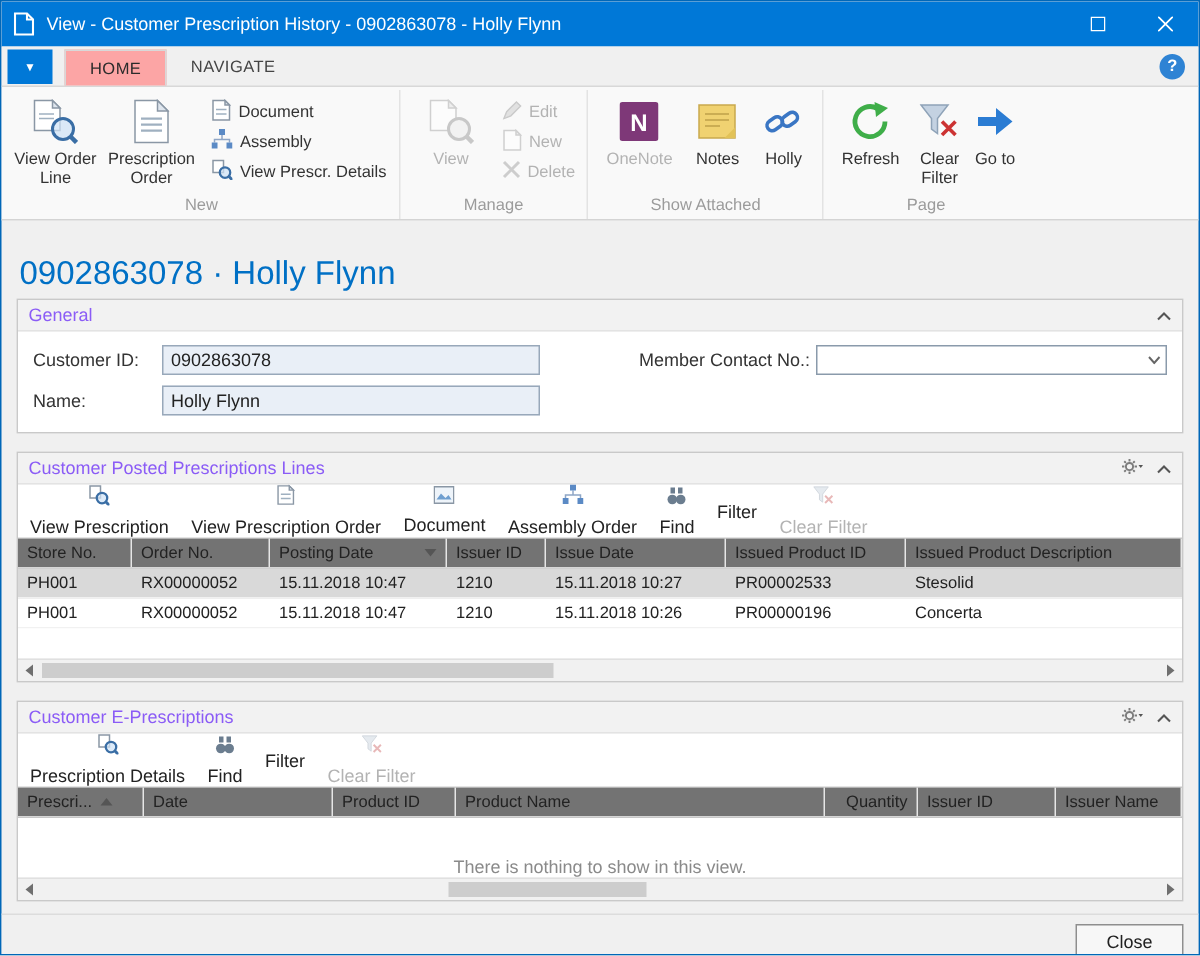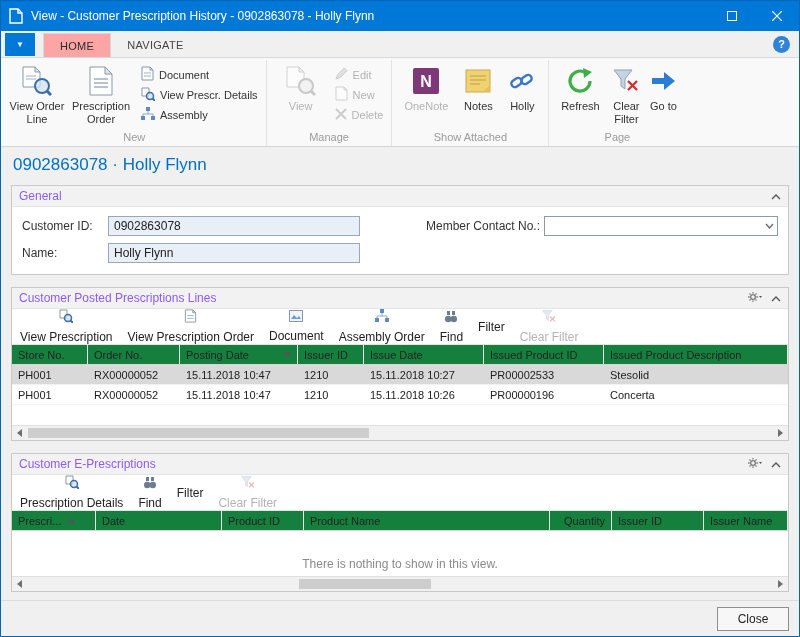--- a/index.html
+++ b/index.html
@@ -30,21 +30,21 @@
   .rgroup-label { text-align:center; font-size:11px; color:#9b9b9b; padding:1px 0 3px; }
   .rlarge { width:58px; display:flex; flex-direction:column; align-items:center; text-align:center;
             font-size:11px; color:#333; padding-top:4px; line-height:1.15; }
   .rlarge .ric { height:34px; display:flex; align-items:center; justify-content:center; margin-bottom:2px; }
   .rsmallcol { display:flex; flex-direction:column; gap:3px; padding-top:6px; margin-left:2px; }
   .rsmall { display:flex; align-items:center; gap:5px; font-size:11px; color:#333; height:17px; padding:0 3px; white-space:nowrap; }
   .dis { color:#b3b3b3; }
   .dis svg { opacity:.6; }
 
   
-  .pagetitle { flex:0 0 34px; font-size:17px; color:#0070c5; padding:8px 12px 0; }
+  .pagetitle { flex:0 0 34px; font-size:22px; color:#0070c5; padding:8px 12px 0;margin-top:14px; }
 
   
   .section { margin:4px 10px 8px; border:1px solid #c9c9c9; background:#fff; display:flex; flex-direction:column; }
   .sec-header { flex:0 0 21px; background:#f2f2f2; border-bottom:1px solid #e3e3e3; display:flex;
                 align-items:center; padding:0 7px; font-size:12px; color:#8b5cf6; }
   .sec-title { flex:1; }
   .sec-icons { display:flex; gap:9px; align-items:center; }
 
   
   .gen-body { padding:9px 10px 11px; font-size:12px; color:#333; }
@@ -57,21 +57,21 @@
   .combo { height:20px; border:1px solid #8a9aab; background:#fff; flex:1; display:flex; align-items:center; }
   .combo-text { flex:1; padding:0 5px; }
   .combo-arrow { width:16px; height:100%; display:flex; align-items:center; justify-content:center; }
 
   
   .tbar { flex:0 0 25px; display:flex; align-items:center; gap:15px; padding:0 8px; font-size:12px;
           color:#222; border-bottom:1px solid #e4e4e4; }
   .tbtn { display:flex; align-items:center; gap:4px; white-space:nowrap;flex-direction:column; }
 
   
-  .grid-header { flex:0 0 20px; display:flex; border-bottom:1px solid #d6d6d6; font-size:11px; color:#222; background:#15803d; }
+  .grid-header { flex:0 0 20px; display:flex; border-bottom:1px solid #d6d6d6; font-size:11px; color:#222; background:#737373; }
   .gh { display:flex; align-items:center; padding:0 6px; border-right:1px solid #e6e6e6; overflow:hidden; white-space:nowrap; }
   .grid-row { flex:0 0 20px; display:flex; font-size:11px; color:#222; border-bottom:1px solid #f1f1f1; }
   .gc { display:flex; align-items:center; padding:0 6px; overflow:hidden; white-space:nowrap; }
   .sel { background:#d9d9d9; }
   .grid-filler { flex:1; min-height:20px; background:#fff; }
   .num { justify-content:flex-end; }
 
   
   .p1{width:76px;} .p2{width:92px;} .p3{width:118px;} .p4{width:66px;} .p5{width:120px;} .p6{width:120px;} .p7{flex:1;}
   
@@ -168,34 +168,34 @@
             <span><svg width="13" height="15" viewBox="0 0 13 15">
                   <path d="M1 1 h8 l3 3 v10 h-11 z" fill="#fff" stroke="#8a97a5"></path>
                   <path d="M9 1 l3 3 h-3 z" fill="#dfe6ee" stroke="#8a97a5"></path>
                   <line x1="3" y1="7" x2="10" y2="7" stroke="#9fb0c0"></line>
                   <line x1="3" y1="10" x2="10" y2="10" stroke="#9fb0c0"></line>
                 </svg></span>
             <span>Document</span>
           </div>
           <div class="rsmall">
             <span><svg width="14" height="14" viewBox="0 0 14 14">
-                  <path d="M1 1 h7 v8 h-7 z" fill="#fff" stroke="#8a97a5"></path>
-                  <circle cx="9" cy="9" r="3.5" fill="rgba(206,226,246,0.7)" stroke="#3a6ea5" stroke-width="1.5"></circle>
-                  <line x1="11.5" y1="11.5" x2="14" y2="14" stroke="#3a6ea5" stroke-width="2"></line>
-                </svg></span>
-            <span>View Prescr. Details</span>
-          </div>
-          <div class="rsmall">
-            <span><svg width="14" height="14" viewBox="0 0 14 14">
                   <path d="M7 4 v3 M2 9 V7 h10 v2" stroke="#8fa6c6" fill="none"></path>
                   <rect x="5" y="0" width="4" height="4" fill="#5b8ac5"></rect>
                   <rect x="0" y="9" width="4" height="4" fill="#5b8ac5"></rect>
                   <rect x="10" y="9" width="4" height="4" fill="#5b8ac5"></rect>
                 </svg></span>
             <span>Assembly</span>
+          </div>
+          <div class="rsmall">
+            <span><svg width="14" height="14" viewBox="0 0 14 14">
+                  <path d="M1 1 h7 v8 h-7 z" fill="#fff" stroke="#8a97a5"></path>
+                  <circle cx="9" cy="9" r="3.5" fill="rgba(206,226,246,0.7)" stroke="#3a6ea5" stroke-width="1.5"></circle>
+                  <line x1="11.5" y1="11.5" x2="14" y2="14" stroke="#3a6ea5" stroke-width="2"></line>
+                </svg></span>
+            <span>View Prescr. Details</span>
           </div>
         </div>
       </div>
       <div class="rgroup-label">New</div>
     </div>
 
     <div class="rgroup">
       <div class="rgroup-buttons">
         <div class="rlarge dis">
           <span class="ric">

